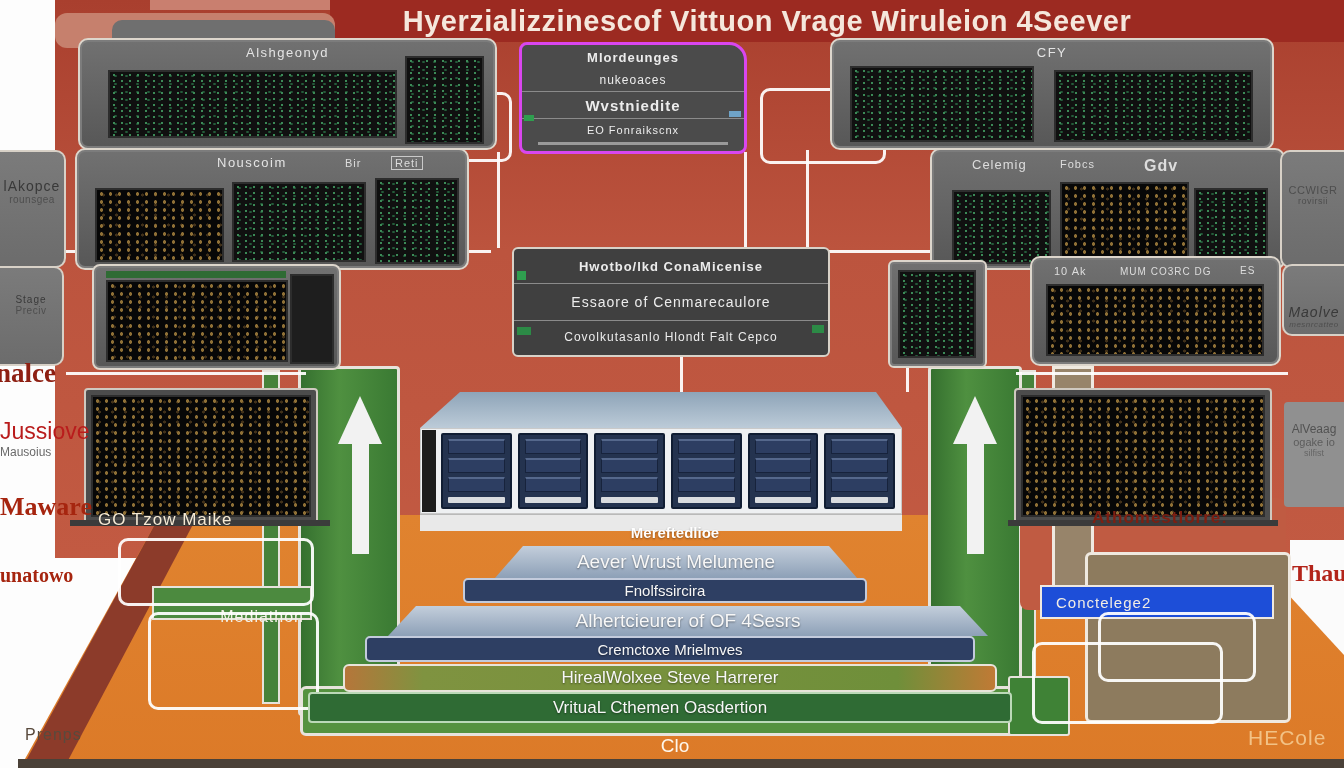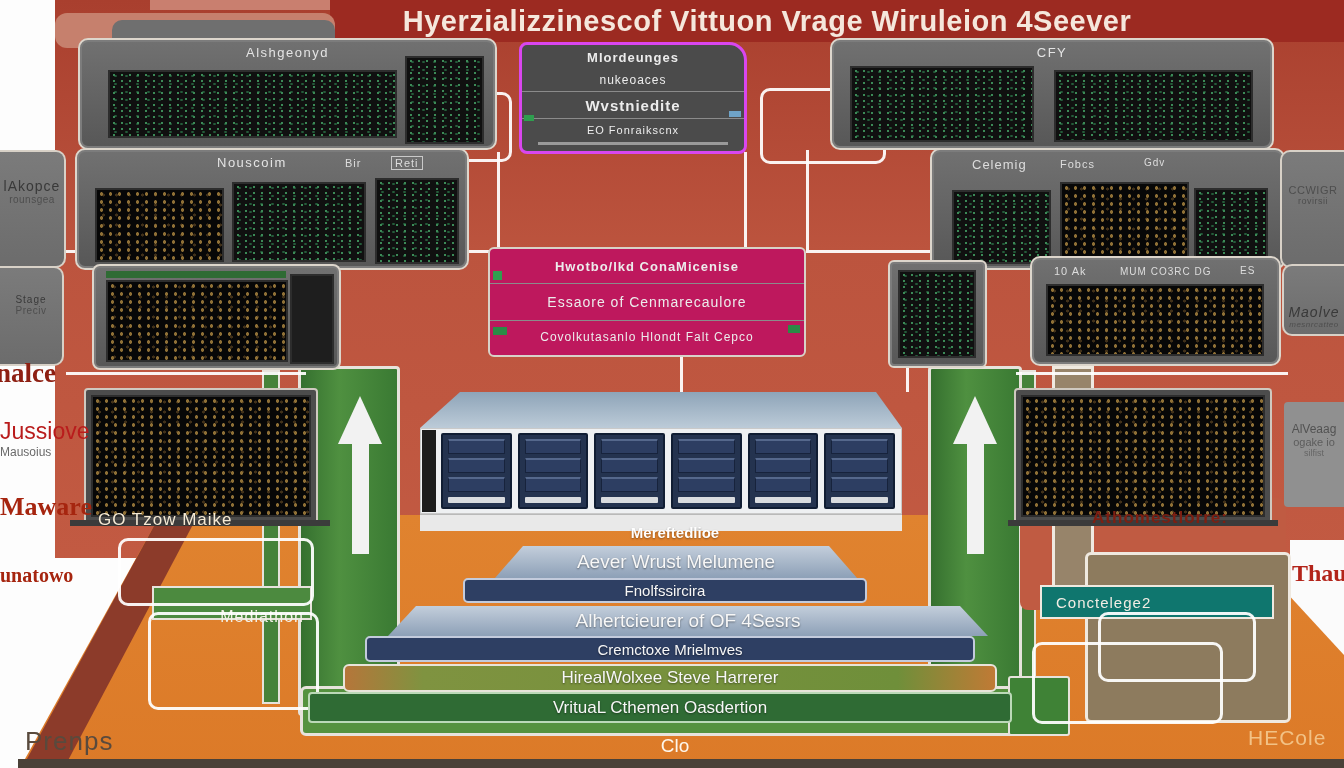--- a/index.html
+++ b/index.html
@@ -47,21 +47,21 @@
   <div class="abs" style="left:55px;top:13px;width:280px;height:35px;background:#c6806d;border-radius:12px;"></div>
   <div class="abs" style="left:112px;top:20px;width:223px;height:26px;background:#6f6f6f;border-radius:10px 10px 0 0;"></div>
 
   <div class="abs" style="left:298px;top:366px;width:96px;height:344px;background:linear-gradient(90deg,#35702f,#4f9040 40%,#3a7a33);border:3px solid #e7e3dc;border-radius:4px;"></div>
   <div class="abs" style="left:928px;top:366px;width:88px;height:344px;background:linear-gradient(90deg,#35702f,#4f9040 40%,#3a7a33);border:3px solid #e7e3dc;border-radius:4px;"></div>
   <div class="abs" style="left:262px;top:370px;width:14px;height:330px;background:#46823a;border:2px solid #e7e3dc;"></div>
   <div class="abs" style="left:1020px;top:370px;width:12px;height:330px;background:#46823a;border:2px solid #e7e3dc;"></div>
   <div class="abs" style="left:1020px;top:498px;width:266px;height:112px;background:#c05b42;border-radius:8px;"></div>
   <div class="abs" style="left:1052px;top:366px;width:36px;height:230px;background:#97846a;border:3px solid #efe9e0;"></div>
   <div class="abs" style="left:1085px;top:552px;width:200px;height:165px;background:#8d7b5e;border:3px solid #efe9e0;border-radius:6px;"></div>
-  <div class="abs" style="left:1040px;top:585px;width:230px;height:30px;background:#0f766e;border:2px solid #efe9e0;display:flex;align-items:center;">
+  <div class="abs" style="left:1040px;top:585px;width:230px;height:30px;background:#1d4ed8;border:2px solid #efe9e0;display:flex;align-items:center;">
     <span style="color:#f2ede4;font-size:15px;padding-left:14px;letter-spacing:1px;">Conctelege2</span>
   </div>
   <div class="abs" style="left:152px;top:586px;width:156px;height:30px;background:#4c8a3f;border:2px solid #e7e3dc;display:flex;align-items:center;justify-content:flex-end;">
     <span style="color:#f4f1e8;font-size:16px;padding-right:6px;letter-spacing:1px;margin-top:28px;">Mediathon</span>
   </div>
   <div class="abs" style="left:300px;top:686px;width:722px;height:44px;background:#55923f;border:3px solid #e7e3dc;border-radius:6px;"></div>
   <div class="abs" style="left:1008px;top:676px;width:58px;height:56px;background:#3f8236;border:2px solid #e7e3dc;border-radius:3px;"></div>
 
   <div class="wline" style="left:497px;top:152px;width:3px;height:96px;"></div>
   <div class="wline" style="left:744px;top:152px;width:3px;height:96px;"></div>
@@ -111,21 +111,21 @@
     <span class="tag" style="left:268px;top:7px;">Bir</span>
     <span class="tag" style="left:314px;top:6px;border:1px solid #c9c9c9;padding:0 3px;">Reti</span>
     <div class="board gold-dots" style="left:18px;top:38px;width:125px;height:70px;"></div>
     <div class="board green-dots" style="left:155px;top:32px;width:130px;height:76px;"></div>
     <div class="board green-dots" style="left:298px;top:28px;width:80px;height:82px;"></div>
   </div>
 
   <div class="rack" style="left:930px;top:148px;width:345px;height:118px;padding-left:6px;">
     <span class="tag" style="left:40px;top:7px;font-size:13px;">Celemig</span>
     <span class="tag" style="left:128px;top:8px;">Fobcs</span>
-    <span class="tag" style="left:212px;top:7px;font-size:10px;">Gdv</span>
+    <span class="tag" style="left:212px;top:7px;font-size:16px;font-weight:bold;">Gdv</span>
     <div class="board green-dots" style="left:20px;top:40px;width:95px;height:70px;"></div>
     <div class="board gold-dots" style="left:128px;top:32px;width:125px;height:78px;"></div>
     <div class="board green-dots" style="left:262px;top:38px;width:70px;height:72px;"></div>
   </div>
 
   <div class="edge" style="left:1280px;top:150px;width:64px;height:118px;border-right:none;border-radius:10px 0 0 10px;padding-top:32px;">
     <div class="l2" style="font-size:11px;">CCWIGR</div>
     <div class="l2" style="font-size:9px;">rovirsii</div>
   </div>
 
@@ -133,21 +133,21 @@
     <div class="l1" style="font-size:10px;">Stage</div>
     <div class="l2">Preciv</div>
   </div>
 
   <div class="rack" style="left:92px;top:264px;width:245px;height:102px;border-radius:8px;">
     <div class="abs" style="left:12px;top:5px;width:180px;height:7px;background:#2f6b34;"></div>
     <div class="board gold-dots" style="left:12px;top:14px;width:178px;height:78px;"></div>
     <div class="board" style="left:196px;top:8px;width:40px;height:86px;background:#1e1e1e;"></div>
   </div>
 
-  <div class="abs" style="left:488px;top:247px;width:318px;height:110px;background:#be185d;border:2px solid #d8d2c8;border-radius:6px;box-sizing:border-box;">
+  <div class="abs" style="left:512px;top:247px;width:318px;height:110px;background:#404040;border:2px solid #d8d2c8;border-radius:6px;box-sizing:border-box;">
     <div class="box-line" style="height:34px;font-size:13px;font-weight:bold;">Hwotbo/lkd ConaMicenise</div>
     <div class="box-line" style="height:36px;font-size:14px;">Essaore of Cenmarecaulore</div>
     <div class="box-line" style="height:32px;font-size:12px;border-bottom:none;">Covolkutasanlo Hlondt Falt Cepco</div>
     <div class="abs" style="left:3px;top:22px;width:9px;height:9px;background:#2f9e4f;"></div>
     <div class="abs" style="left:3px;top:78px;width:14px;height:8px;background:#2c8a46;"></div>
     <div class="abs" style="right:4px;top:76px;width:12px;height:8px;background:#2c8a46;"></div>
   </div>
 
   <div class="rack" style="left:888px;top:260px;width:95px;height:104px;border-radius:6px;">
     <div class="board green-dots" style="left:8px;top:8px;width:74px;height:84px;"></div>
@@ -227,21 +227,21 @@
   <div class="bar trap" style="left:495px;top:546px;width:362px;height:32px;font-size:19px;">Aever Wrust Melumene</div>
   <div class="bar navy" style="left:463px;top:578px;width:404px;height:25px;font-size:15px;">Fnolfssircira</div>
   <div class="bar trap" style="left:388px;top:606px;width:600px;height:30px;font-size:19px;">Alhertcieurer of OF 4Sesrs</div>
   <div class="bar navy" style="left:365px;top:636px;width:610px;height:26px;font-size:15px;">Cremctoxe Mrielmves</div>
   <div class="bar" style="left:343px;top:664px;width:654px;height:28px;font-size:17px;background:linear-gradient(90deg,#b5763a 0%,#7f9340 12%,#6f8f3a 85%,#c07a35 100%);border:2px solid #e8e4da;border-radius:6px;">HirealWolxee Steve Harrerer</div>
   <div class="bar" style="left:308px;top:692px;width:704px;height:31px;font-size:17px;background:#2f6b34;border:2px solid #bcd9b8;border-radius:4px;">VrituaL Cthemen Oasdertion</div>
   <div class="abs" style="left:600px;top:735px;width:150px;text-align:center;color:#fdf6ec;font-size:19px;">Clo</div>
 
   <div class="abs" style="left:98px;top:510px;color:#f5ead5;font-size:17px;letter-spacing:1px;text-shadow:0 1px 1px rgba(0,0,0,.25);">GO Tzow Maike</div>
   <div class="abs" style="left:1040px;top:508px;width:240px;text-align:center;color:#7d1f12;font-size:17px;font-weight:bold;letter-spacing:1px;">Athomestlorre:</div>
-  <div class="abs" style="left:25px;top:726px;color:#594a3d;font-size:26px;letter-spacing:1px;">Prenps</div>
+  <div class="abs" style="left:25px;top:726px;color:#594a3d;font-size:16px;letter-spacing:1px;">Prenps</div>
   <div class="abs" style="left:1248px;top:726px;color:#f2c286;font-size:21px;letter-spacing:1px;">HECole</div>
 
   <div class="mtext" style="left:-4px;top:358px;font-size:27px;color:#8e2013;">nalce</div>
   <div class="abs" style="left:0;top:418px;">
     <div style="font-size:23px;color:#b91c1c;">Jussiove</div>
     <div style="font-size:12px;color:#6a6a6a;">Mausoius</div>
   </div>
   <div class="mtext" style="left:0;top:492px;font-size:26px;color:#a6250f;">Maware</div>
   <div class="mtext" style="left:0;top:564px;font-size:20px;color:#a6250f;">unatowo</div>
 

